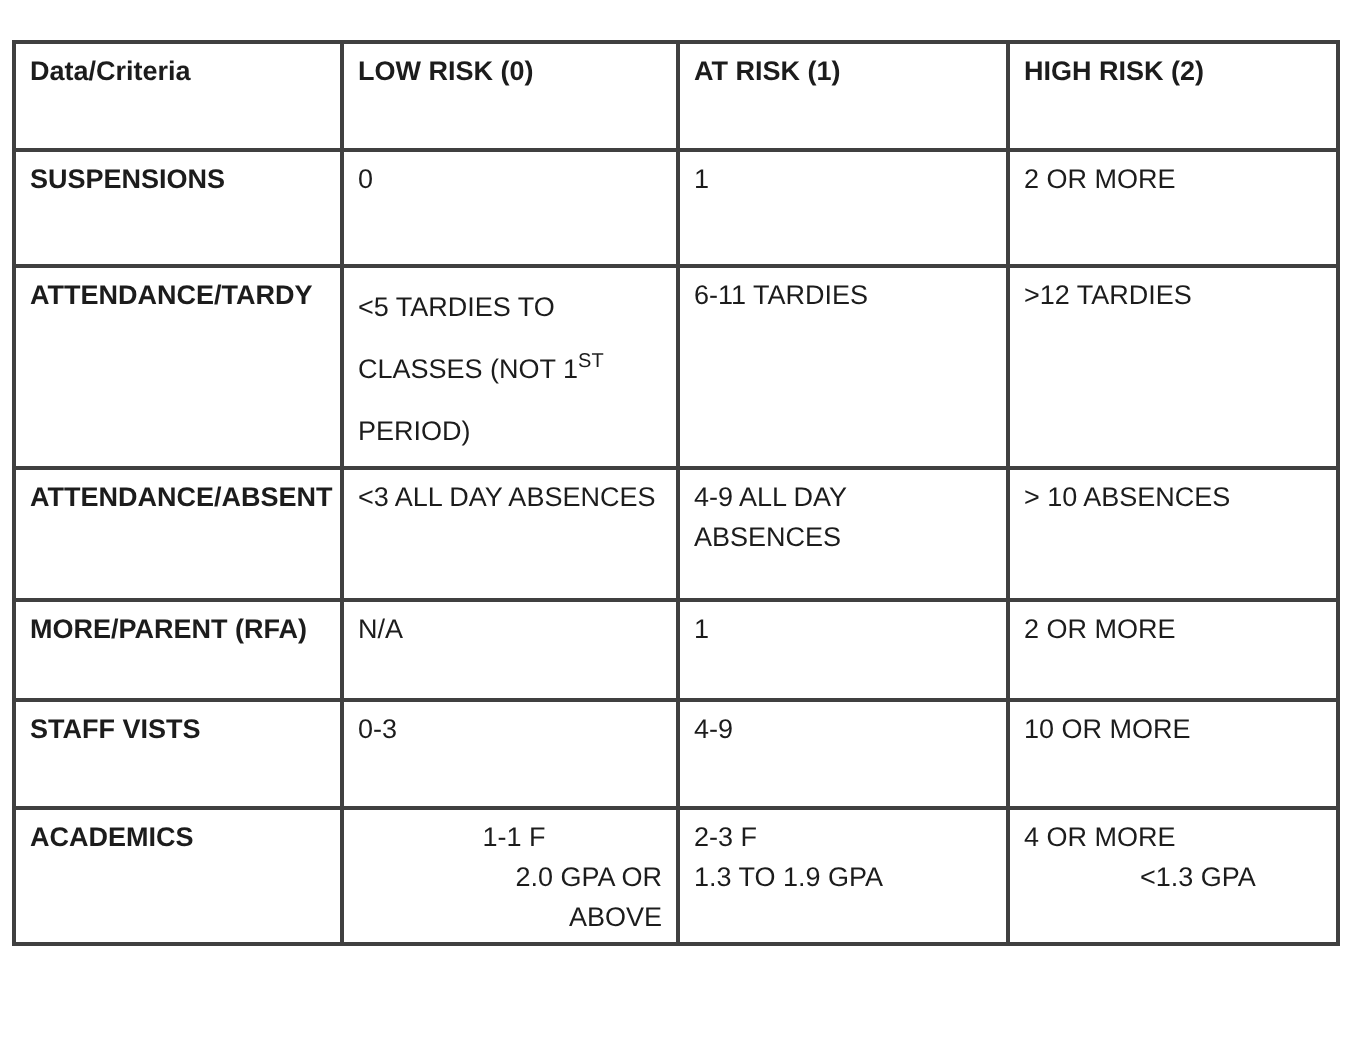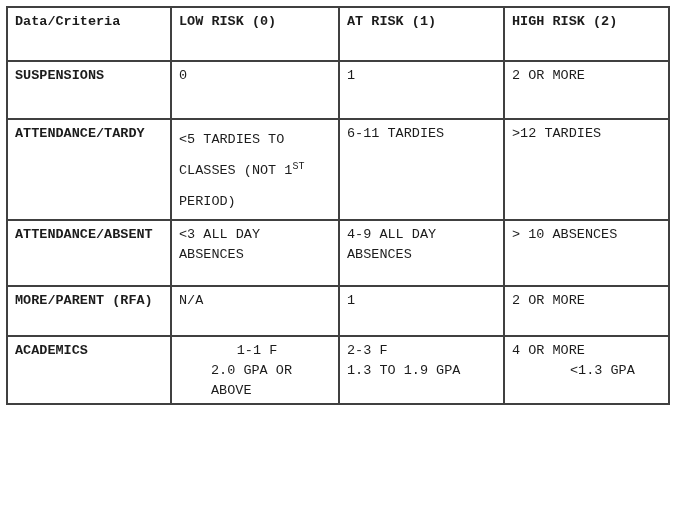--- a/index.html
+++ b/index.html
@@ -6,22 +6,21 @@
     margin: 0;
     padding: 0;
     background: #ffffff;
     width: 675px;
     height: 529px;
     font-family: "Liberation Sans", sans-serif;
   }
   .table-wrap {
     position: absolute;
     left: 6px;
-    top: 6px;
-    font-family: Liberation Mono, monospace;
+    top: 20px;
   }
   table.risk-matrix {
     border-collapse: collapse;
     table-layout: fixed;
     width: 662px;
     background: #ffffff;
   }
   table.risk-matrix td, table.risk-matrix th {
     border: 2px solid #404040;
     vertical-align: top;
@@ -55,21 +54,21 @@
 
   
   .lh-wide div { line-height: 31px; }
 
   sup.ord {
     font-size: 10px;
     vertical-align: super;
     line-height: 0;
   }
   .indent-sm  { padding-left: 4px; text-align: center;  }
-  .indent-md  { padding-left: 32px; }
+  .indent-md  { padding-left: 32px; text-align: right; }
   .indent-lg  { padding-left: 58px; }
 </style>
 </head>
 <body>
 
 <div class="table-wrap">
   <table class="risk-matrix">
     <colgroup>
       <col class="c1">
         <col class="c2">
@@ -115,20 +114,26 @@
       <td>&gt; 10 ABSENCES</td>
     </tr>
 
     <tr class="r-rfa">
       <td class="row-label">MORE/PARENT (RFA)</td>
       <td>N/A</td>
       <td>1</td>
       <td>2 OR MORE</td>
     </tr>
 
+    <tr class="r-visits">
+      <td class="row-label">STAFF VISTS</td>
+      <td>0-3</td>
+      <td>4-9</td>
+      <td>10 OR MORE</td>
+    </tr>
 
     <tr class="r-academics">
       <td class="row-label">ACADEMICS</td>
       <td>
         <div class="indent-sm">1-1 F</div>
         <div class="indent-md">2.0 GPA OR</div>
         <div class="indent-md">ABOVE</div>
       </td>
       <td>
         <div>2-3 F</div>

